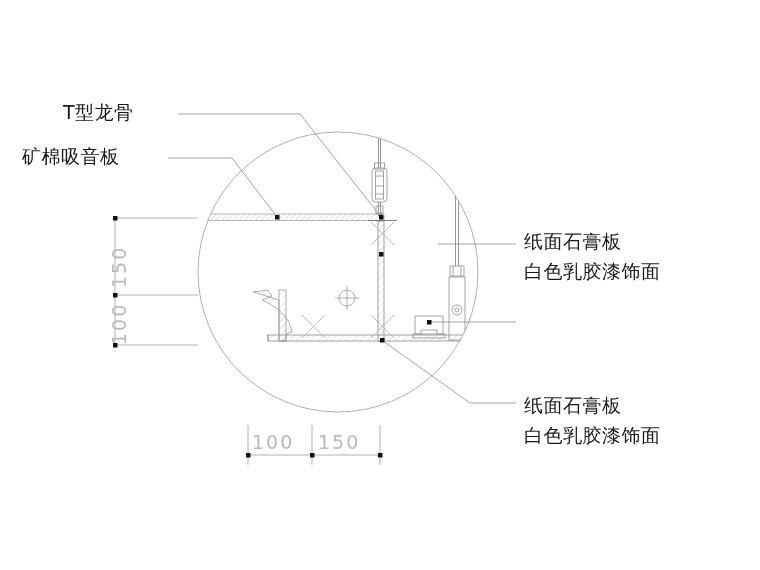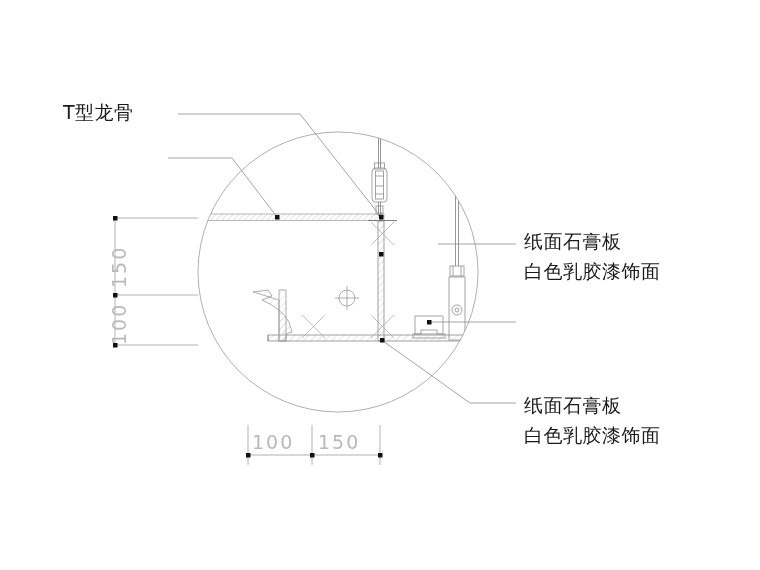--- a/index.html
+++ b/index.html
@@ -205,20 +205,21 @@
     </g>
     <g fill="#111111">
       <rect x="246" y="453" width="4.5" height="4.5"></rect>
       <rect x="310" y="453" width="4.5" height="4.5"></rect>
       <rect x="378" y="453" width="4.5" height="4.5"></rect>
     </g>
   </svg>
 
   <div class="anno cjk" style="left:63px; top:99px;">T型龙骨</div>
 
+  <div class="anno cjk" style="left:22px; top:143px;">矿棉吸音板</div>
 
   <div class="anno cjk" style="left:524px; top:228px;">纸面石膏板</div>
 
   <div class="anno cjk" style="left:524px; top:258px;">白色乳胶漆饰面</div>
 
 
   <div class="anno cjk" style="left:524px; top:392px;">纸面石膏板</div>
 
   <div class="anno cjk" style="left:524px; top:422px;">白色乳胶漆饰面</div>
 

